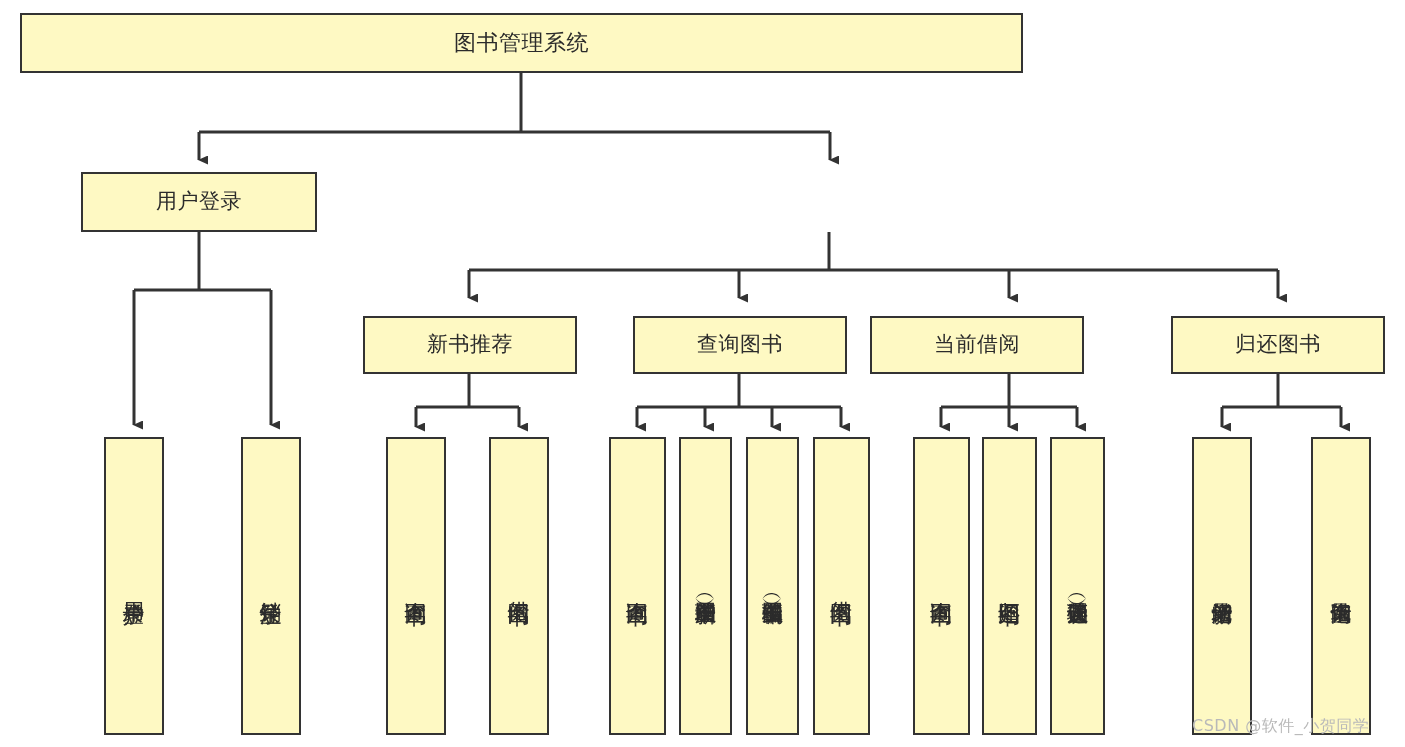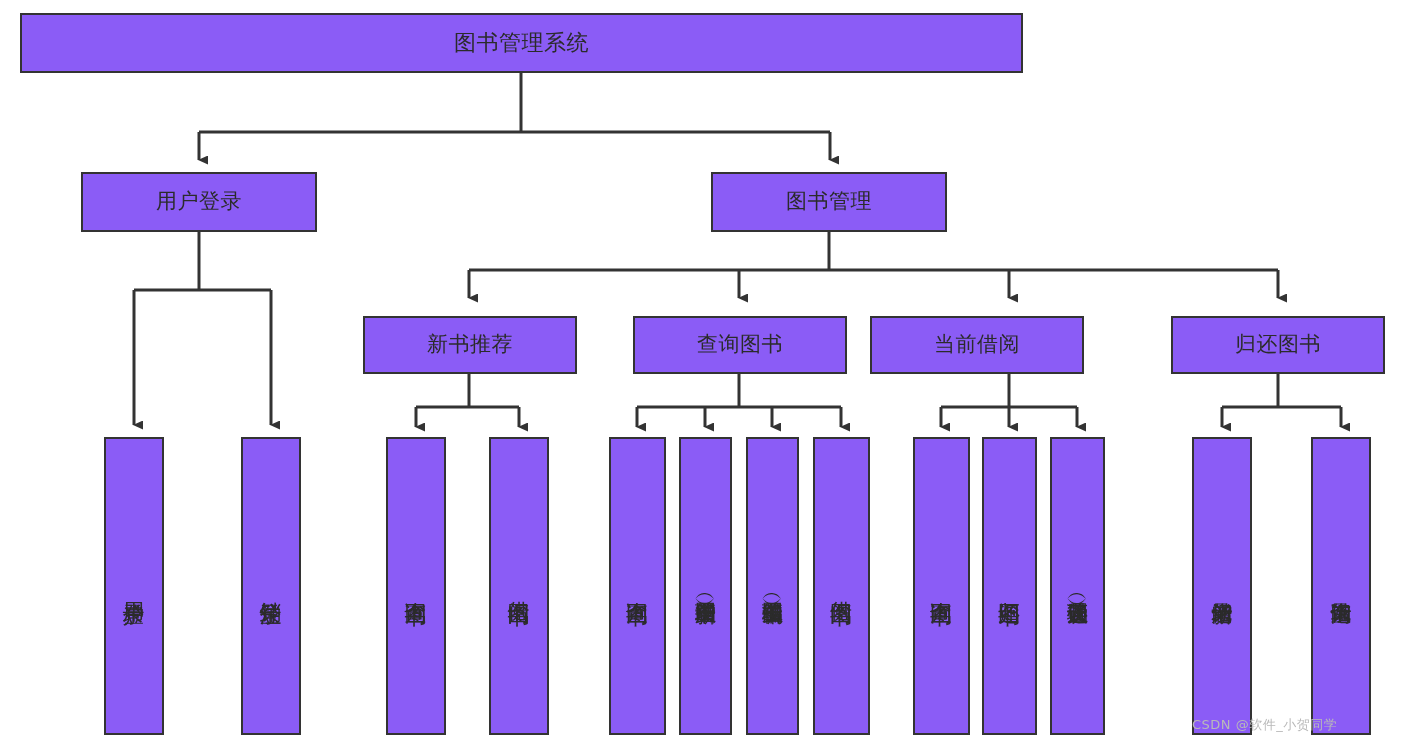--- a/index.html
+++ b/index.html
@@ -22,21 +22,21 @@
     position: absolute;
     left: 0;
     top: 0;
     width: 1405px;
     height: 747px;
     pointer-events: none;
   }
   .node {
     position: absolute;
     box-sizing: border-box;
-    background: #8b5cf6;
+    background: #fef9c3;
     border: 2px solid #333333;
     display: flex;
     align-items: center;
     justify-content: center;
     color: #2b2b2b;
     text-align: center;
   }
   .node-h {
     font-size: 21px;
     line-height: 1.2;
@@ -54,21 +54,21 @@
     padding: 4px 0;
     white-space: nowrap;
   }
   .node-v.tight {
     font-size: 21px;
     line-height: 1.24;
     letter-spacing: 0px;
   }
   .watermark {
     position: absolute;
-    font-size: 13px;
+    font-size: 16px;
     color: #b9b9b9;
     white-space: nowrap;
     letter-spacing: 0.5px;
     font-family: "DejaVu Sans", "Liberation Sans", sans-serif;
   }
 </style>
 </head>
 <body>
 
 <div id="diagram-root">
@@ -124,23 +124,20 @@
     </g>
   </svg>
 
   <div class="node node-h node-root" style="left:20px; top:13px; width:1003px; height:60px;">
     <span>图书管理系统</span>
   </div>
 
   <div class="node node-h" style="left:81px; top:172px; width:236px; height:60px;">
     <span>用户登录</span>
   </div>
-  <div class="node node-h" style="left:711px; top:172px; width:236px; height:60px;">
-    <span>图书管理</span>
-  </div>
 
   <div class="node node-h" style="left:363px; top:316px; width:214px; height:58px;">
     <span>新书推荐</span>
   </div>
   <div class="node node-h" style="left:633px; top:316px; width:214px; height:58px;">
     <span>查询图书</span>
   </div>
   <div class="node node-h" style="left:870px; top:316px; width:214px; height:58px;">
     <span>当前借阅</span>
   </div>

